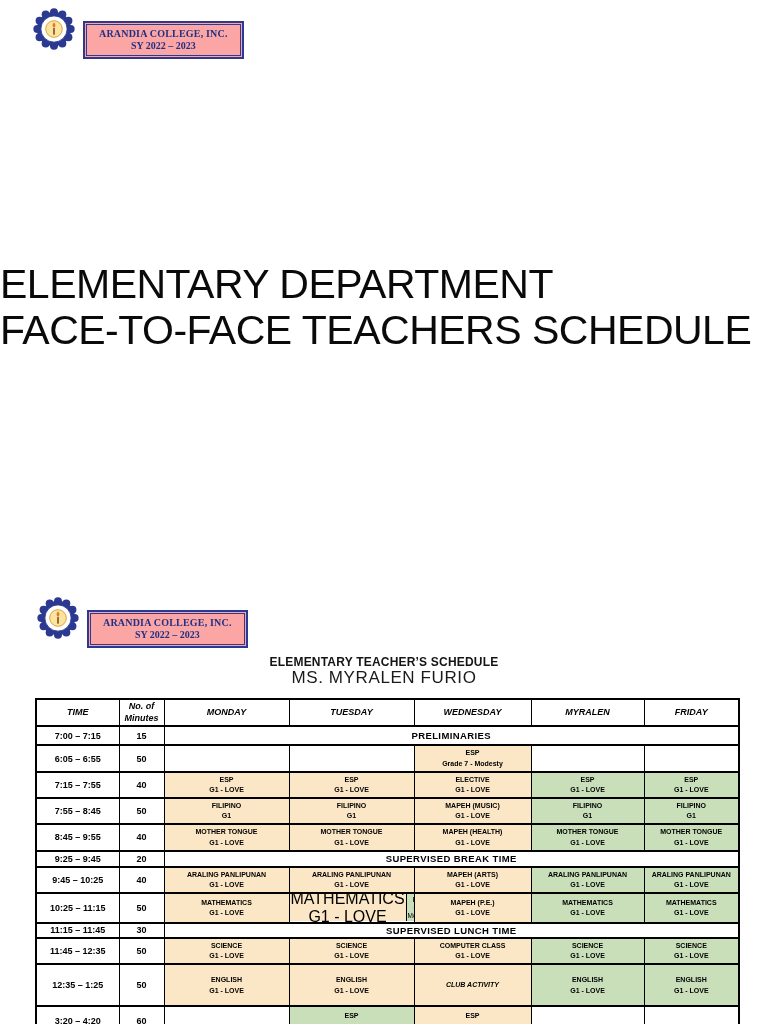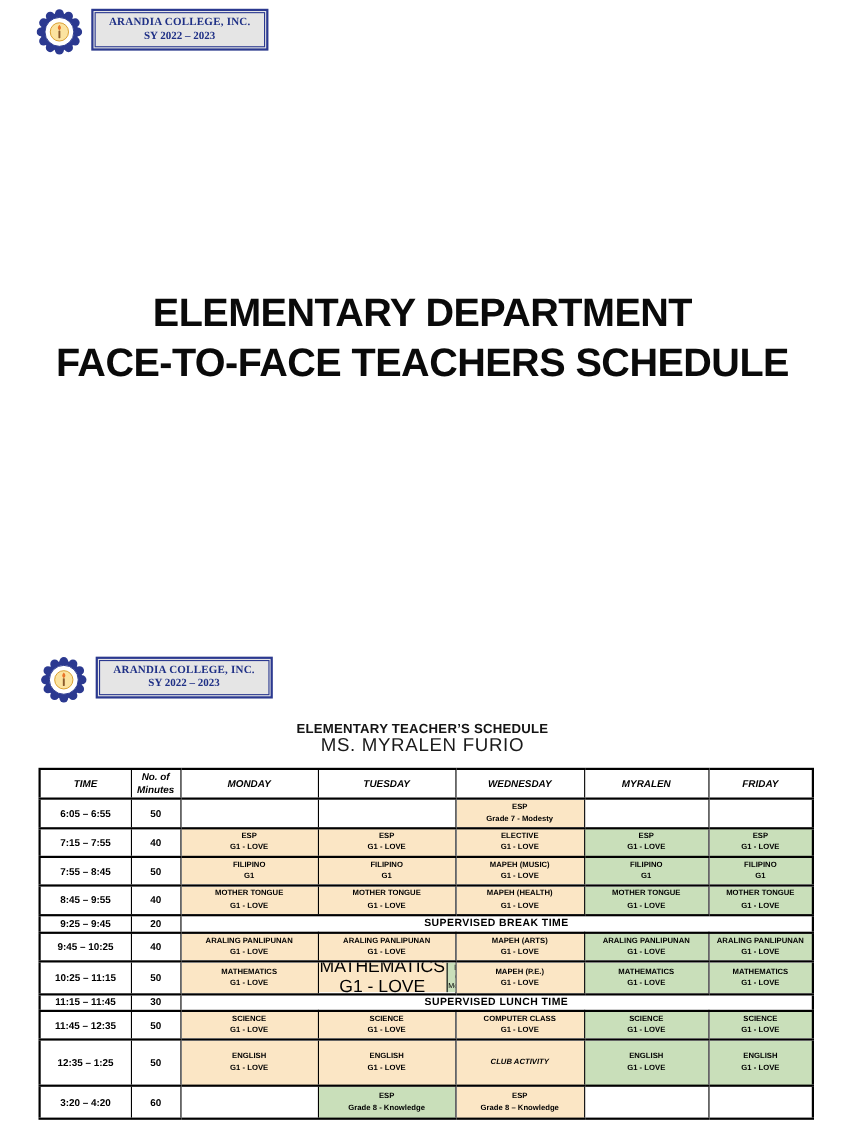--- a/index.html
+++ b/index.html
@@ -2,27 +2,27 @@
 <html><head>
 <meta charset="utf-8">
 <style>
   html,body{margin:0;padding:0;}
   body{
     width:768px;height:1024px;position:relative;overflow:hidden;
     background:#ffffff;font-family:"Liberation Sans",sans-serif;color:#000;
   }
   
   .logo-block{position:absolute;display:flex;align-items:flex-start;gap:8px;}
-  .logo-box{border:2px solid #2B3990;background:#e5e5e5;}
+  .logo-box{border:2px solid #2B3990;background:#fca5a5;margin-top:13px;}
   .logo-box-inner{border:1px solid #2B3990;margin:1px;padding:3px 12px 4px;text-align:center;}
   .logo-line1{font-family:"Liberation Serif",serif;font-weight:bold;font-size:10px;color:#1F3086;letter-spacing:.2px;white-space:nowrap;}
   .logo-line2{font-family:"Liberation Serif",serif;font-weight:bold;font-size:10px;color:#1F3086;margin-top:1px;}
   
-  .main-title{position:absolute;left:0;top:261px;width:768px;text-align:center;
-    font-weight:bold;font-size:36px;line-height:46px;letter-spacing:-.5px;color:#0a0a0a;}
+  .main-title{position:absolute;left:0;top:261px;width:768px;text-align:left;
+    font-weight:normal;font-size:41px;line-height:46px;letter-spacing:-.5px;color:#0a0a0a;}
   
   .sched-heading{position:absolute;left:0;top:655px;width:768px;text-align:center;
     font-weight:bold;font-size:12px;letter-spacing:.2px;color:#141414;}
   .teacher-name{position:absolute;left:0;top:668px;width:768px;text-align:center;
     font-weight:400;font-size:17px;letter-spacing:.6px;color:#1a1a1a;}
   
   table.sched{position:absolute;left:35px;top:698px;width:703px;border-collapse:collapse;
     table-layout:fixed;background:#fff;border:2px solid #000;}
   table.sched th,table.sched td{border:2px solid #000;border-left-width:1px;border-right-width:1px;overflow:hidden;}
   table.sched th{font-size:9px;font-weight:bold;text-align:center;vertical-align:middle;
@@ -130,20 +130,25 @@
       <th>TIME</th>
       <th>No. of Minutes</th>
       <th>MONDAY</th>
       <th>TUESDAY</th>
       <th>WEDNESDAY</th>
       <th>MYRALEN</th>
       <th>FRIDAY</th>
     </tr>
   </thead>
   <tbody id="sched-body">
+      <tr style="height: 19px;">
+        <td class="time">7:00 – 7:15</td>
+        <td class="min">15</td>
+        <td class="merged" colspan="5">PRELIMINARIES</td>
+      </tr>
       <tr style="height: 26px;">
         <td class="time">6:05 – 6:55</td>
         <td class="min">50</td>
         <td class="cell"></td>
         <td class="cell"></td>
         <td class="cell bg-beige">
           <div class="cl">
             <div class="t">ESP</div>
             <div class="s">Grade 7 - Modesty</div>
           </div>

